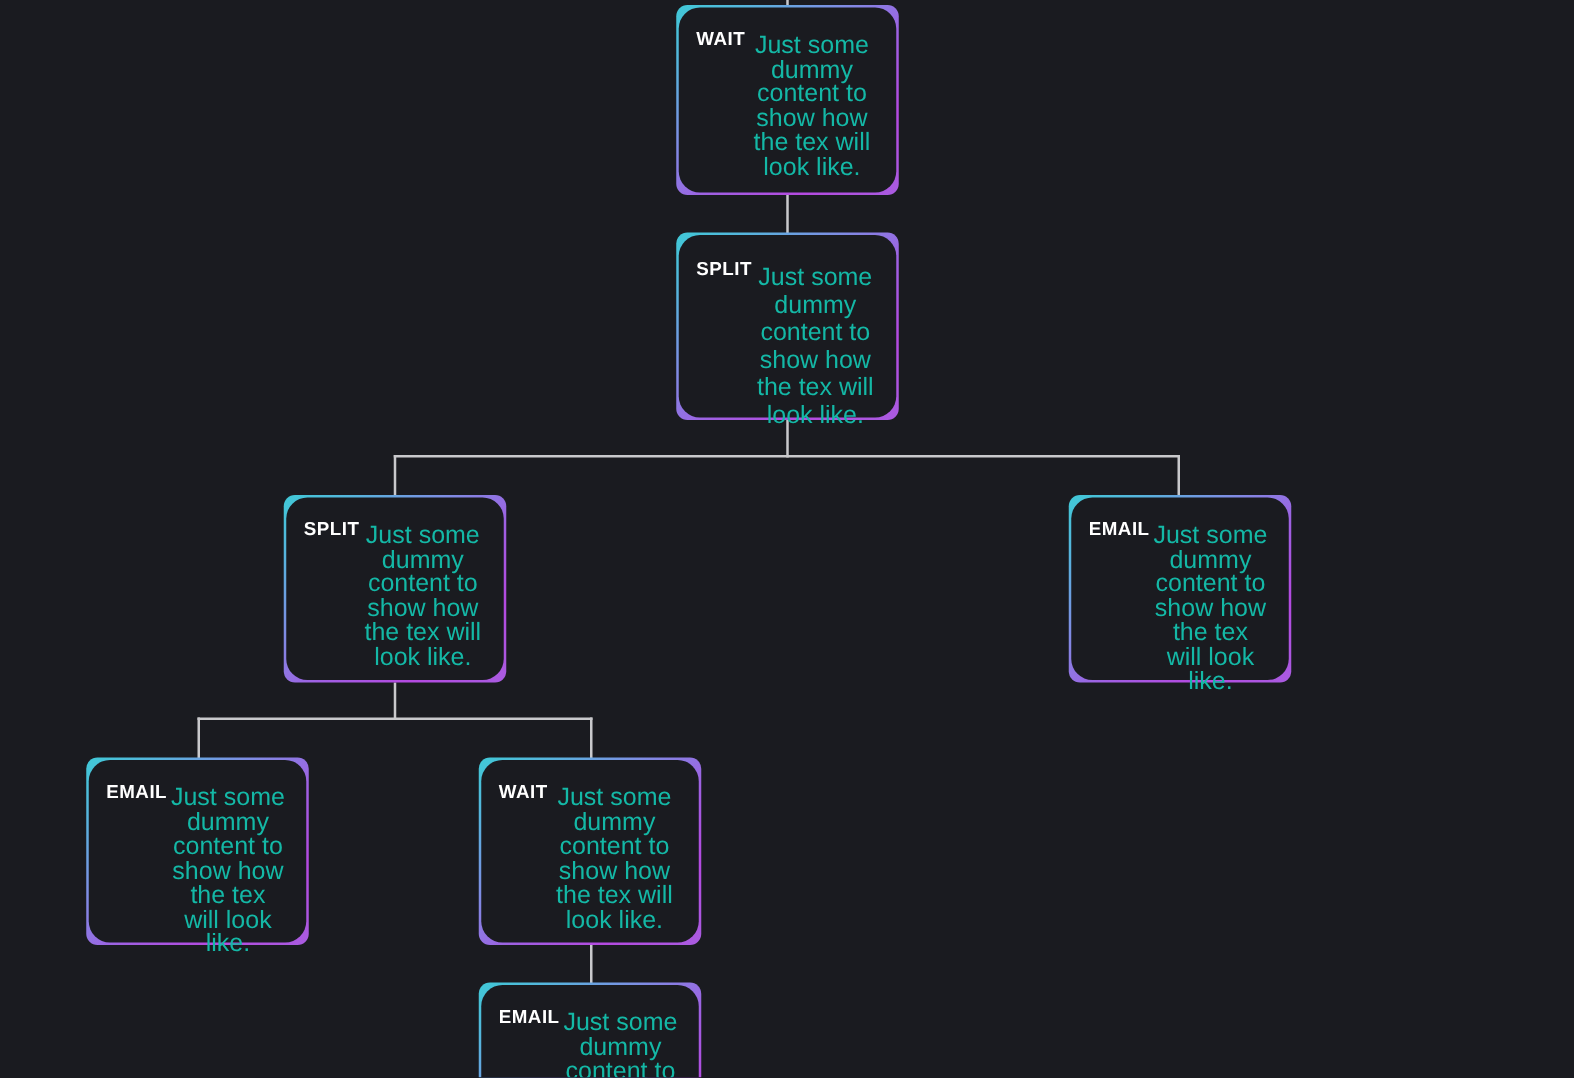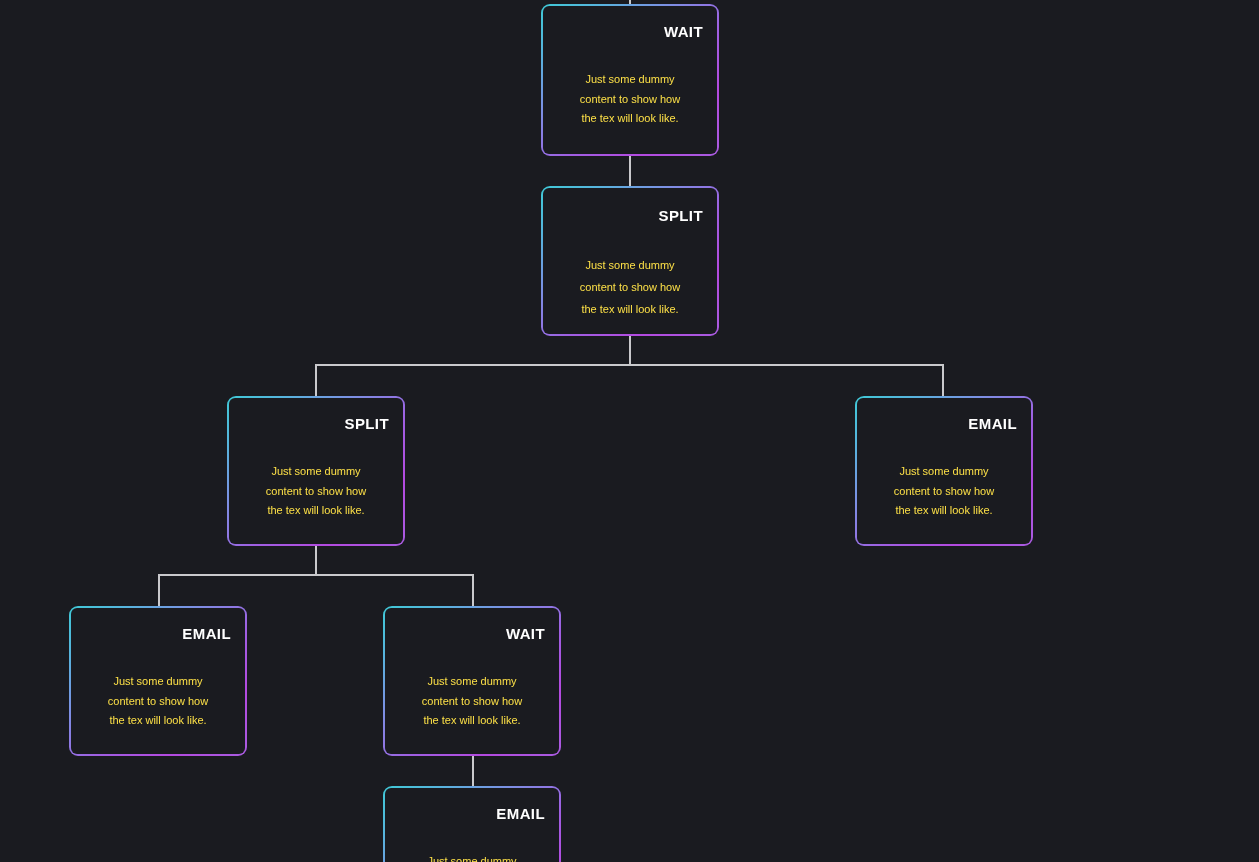--- a/index.html
+++ b/index.html
@@ -42,42 +42,41 @@
                 #7d8fe4 36%,
                 #a05fe2 58%,
                 #b44ae0 78%,
                 #a95ce0 100%);
     z-index: 2;
   }
   .node-inner {
     box-sizing: border-box;
     width: 100%;
     height: 100%;
-    border-radius: 6px;
+    border-radius: 17px;
     background: #1a1b20;
     display: flex;
-    flex-direction: column;
-    align-items: flex-end;
+    align-items: flex-start;
     padding: 18px 14px 14px;
   }
   .node-title {
     color: #ffffff;
     font-size: 15px;
     font-weight: bold;
     letter-spacing: 0.4px;
     line-height: 1;
     text-align: center;
     margin: 0 0 14px;
   }
   .node-body {
-    color: #fde047;
-    font-size: 11px;
+    color: #14b8a6;
+    font-size: 20px;
     line-height: 19.5px;
     text-align: center;
-    margin: 17px;
+    margin: 3px;
     max-width: 150px;
   }
 
   
   .node.roomy .node-inner { padding-top: 20px; }
   .node.roomy .node-body { line-height: 22px; }
 
   
   .node.clipped .node-inner { overflow: hidden; }
 </style>

